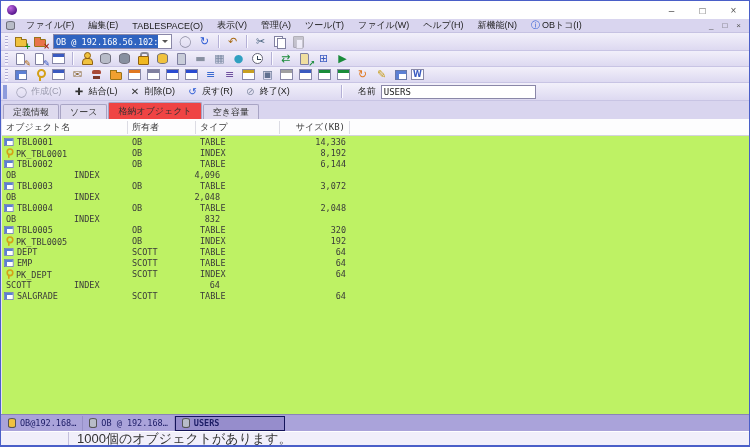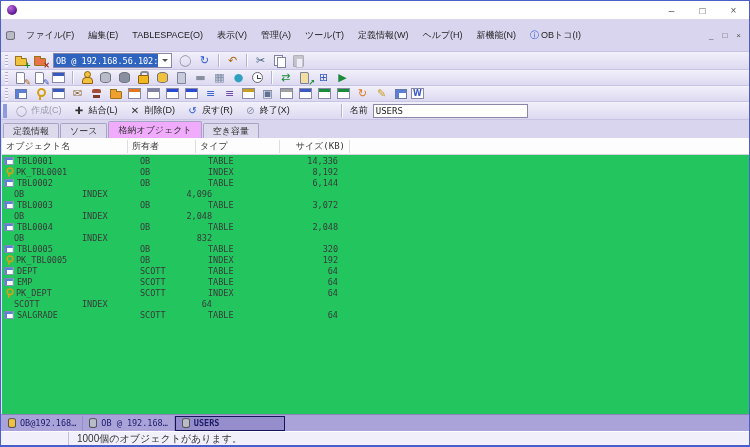--- a/index.html
+++ b/index.html
@@ -7,21 +7,21 @@
   .window{width:750px;height:447px;border:1px solid #4a5fc8;border-bottom-width:2px;display:flex;flex-direction:column;background:#d9d5ef;overflow:hidden;}
 
   
   .titlebar{height:18px;background:#fff;display:flex;align-items:center;font-size:9.5px;color:#1c1c1c;flex:none;}
   .app-icon{width:10px;height:10px;border-radius:50%;margin:0 6px 0 6px;background:radial-gradient(circle at 35% 30%,#c06ae0,#5a1890 70%);flex:none;}
   .t-title{white-space:nowrap;overflow:hidden;}
   .t-controls{margin-left:auto;display:flex;flex:none;}
   .t-btn{width:31px;height:18px;display:flex;align-items:center;justify-content:center;font-size:10px;color:#555;}
 
   
-  .menubar{height:33px;background:#d9d5ef;border-bottom:1px solid #c6c2e2;display:flex;align-items:center;font-size:9px;color:#222;flex:none;padding-left:3px;}
+  .menubar{height:14px;background:#d9d5ef;border-bottom:1px solid #c6c2e2;display:flex;align-items:center;font-size:9px;color:#222;flex:none;padding-left:3px;}
   .mdi-doc-icon{width:9px;height:9px;border-radius:4px/2px;background:#b8bcc8;border:1px solid #70707e;margin:0 4px 0 2px;flex:none;}
   .menu-item{padding:0 7px;white-space:nowrap;display:flex;align-items:center;}
   .info-ico{color:#2a5ad4;font-size:9px;margin-right:2px;}
   .mdi-controls{margin-left:auto;display:flex;gap:9px;padding-right:8px;font-size:8px;color:#555;}
   .mdi-controls span{cursor:default;}
 
   
   .tbrow{display:flex;align-items:center;background:linear-gradient(#f2f0fa,#ddd9f1);border-bottom:1px solid #c8c4e4;padding-left:3px;flex:none;}
   #tb1{height:18px;} #tb2{height:16px;} #tb3{height:16px;}
   .grip{width:3px;height:12px;margin:0 3px 0 1px;background:repeating-linear-gradient(180deg,#b0acd4 0 1px,#f4f2fc 1px 3px);flex:none;}
@@ -66,46 +66,46 @@
   .combo-arrow{width:13px;height:100%;display:flex;align-items:center;justify-content:center;}
   .combo-arrow i{width:0;height:0;border:3px solid transparent;border-top-color:#555;margin-top:3px;}
 
   
   .actionbar{height:18px;display:flex;align-items:center;background:linear-gradient(#f2f0fa,#ddd9f1);font-size:9px;color:#222;border-bottom:1px solid #c8c4e4;flex:none;}
   .ab-grip{width:4px;height:14px;background:#8e9cdc;margin:0 8px 0 2px;flex:none;}
   .ab-item{display:flex;align-items:center;gap:3px;margin-right:11px;white-space:nowrap;}
   .ab-item .tbi{width:13px;margin:0;font-size:10px;}
   .ab-item.disabled{color:#9a9aae;}
   .ab-sep{width:1px;height:13px;background:#b4b0d6;box-shadow:1px 0 0 #fbfaff;margin:0 8px 0 40px;flex:none;}
-  .name-label{margin:0 5px 0 0;}
+  .name-label{margin:0 5px 0 8px;}
   .name-input{width:155px;height:14px;font:9px "DejaVu Sans Mono",monospace;border:1px solid #8a87a8;padding:0 2px;color:#222;background:#fff;}
 
   
   .tabstrip{height:18px;background:#d9d5ef;display:flex;align-items:flex-end;padding:2px 0 0 2px;gap:1px;flex:none;}
   .tab{height:15px;padding:0 9px;font-size:9px;display:flex;align-items:center;background:#dedaee;border:1px solid #a8a4c4;border-bottom:none;border-radius:2px 2px 0 0;color:#333;white-space:nowrap;}
-  .tab.active{background:#f0abfc;height:17px;position:relative;z-index:2;}
-
-  
-  .content{flex:1;background:#22c55e;overflow:hidden;font-family:"DejaVu Sans Mono",monospace;border-left:1px solid #e4e2f2;}
+  .tab.active{background:#ef4444;height:17px;position:relative;z-index:2;}
+
+  
+  .content{flex:1;background:#bef264;overflow:hidden;font-family:"DejaVu Sans Mono",monospace;border-left:1px solid #e4e2f2;}
   .thead{display:flex;height:17px;align-items:center;border-bottom:1px solid #d4d4dc;font-size:9px;color:#3a3a3a;background:#fdfdfe;}
   .th{height:13px;display:flex;align-items:center;padding:0 4px;border-right:1px solid #dcdce4;}
   .w0{width:126px;} .w1{width:68px;} .w2{width:84px;} .w3{width:70px;}
   .th.w3,.td.w3{justify-content:flex-end;text-align:right;}
   .tbody{font-size:8.5px;color:#3a3a3a;}
   .trow{display:flex;height:11px;align-items:center;}
-  .td{padding:0 12px;display:flex;align-items:center;overflow:hidden;white-space:nowrap;}
+  .td{padding:0 4px;display:flex;align-items:flex-end;overflow:hidden;white-space:nowrap;}
   .td.w0{padding-left:2px;}
   .ri{transform:scale(.8);transform-origin:left center;margin-right:1px;flex:none;}
 
   
   .taskbar{height:17px;background:#aaa3da;display:flex;align-items:center;border-top:1px solid #8a84b8;font-size:8.5px;color:#1c1c66;font-family:"DejaVu Sans Mono",monospace;flex:none;padding-left:1px;}
   .tk-item{display:flex;align-items:center;gap:4px;height:15px;padding:0 6px;border-right:1px solid #968fc6;min-width:78px;white-space:nowrap;}
   .tk-item.active{background:#968dcc;border:1px solid #14145a;font-weight:700;min-width:110px;}
   .tk-cyl{width:8px;height:10px;border-radius:4px/2px;border:1px solid #555;flex:none;}
-  .statusbar{height:14px;background:#f1effa;display:flex;align-items:center;font-size:10px;color:#333;border-top:1px solid #fff;flex:none;}
+  .statusbar{height:14px;background:#f1effa;display:flex;align-items:center;font-size:13px;color:#333;border-top:1px solid #fff;flex:none;}
   .sb-cell{width:68px;height:100%;border-right:1px solid #c4c0dc;flex:none;}
   .sb-text{padding-left:8px;white-space:nowrap;}
 </style>
 </head>
 <body>
 
 <div class="window">
 
   <div class="titlebar">
     <span class="app-icon"></span>
@@ -118,21 +118,21 @@
 
   <div class="menubar">
     <span class="mdi-doc-icon"></span>
     <span id="menu-items" style="display:flex;align-items:center;">
         <span class="menu-item">ファイル(F)</span>
         <span class="menu-item">編集(E)</span>
         <span class="menu-item">TABLESPACE(O)</span>
         <span class="menu-item">表示(V)</span>
         <span class="menu-item">管理(A)</span>
         <span class="menu-item">ツール(T)</span>
-        <span class="menu-item">定義情報(W)</span>
+        <span class="menu-item">ファイル(W)</span>
         <span class="menu-item">ヘルプ(H)</span>
         <span class="menu-item">新機能(N)</span>
         <span class="menu-item"><span class="info-ico">ⓘ</span>OBトコ(I)</span>
       </span>
     <span class="mdi-controls">
       <span>_</span>
       <span>□</span>
       <span>×</span>
     </span>
   </div>

